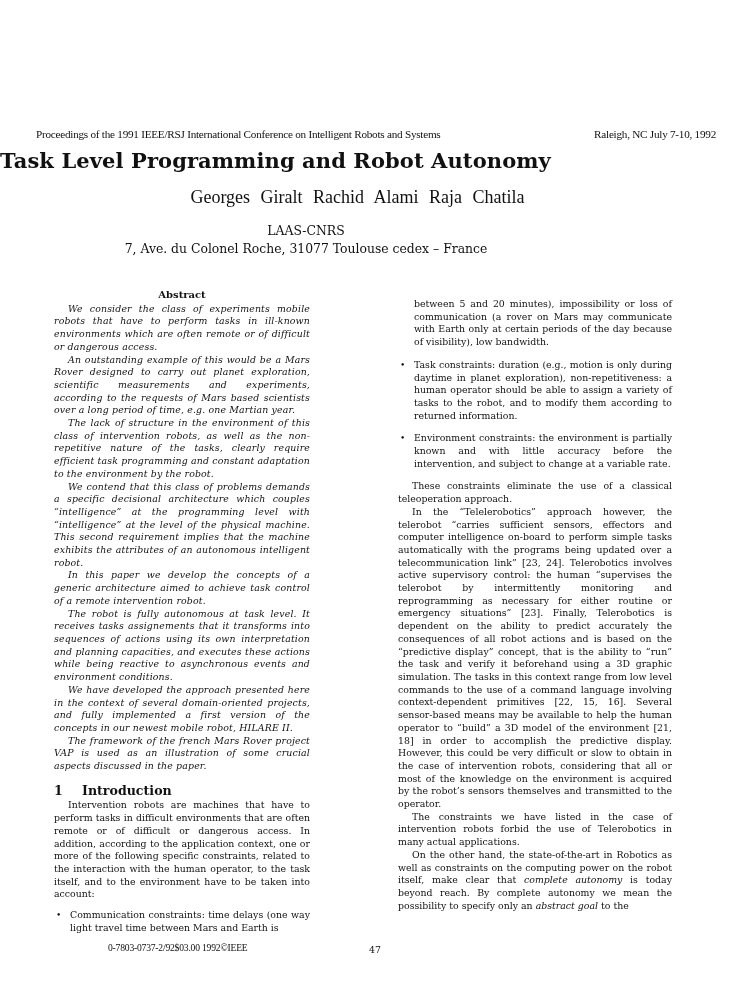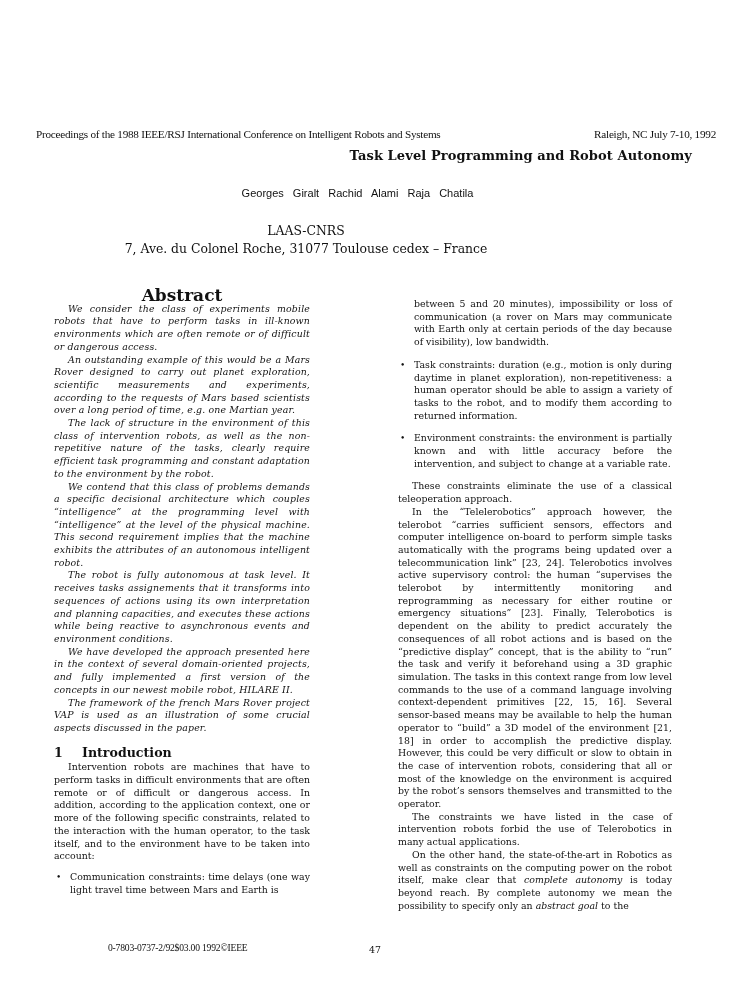--- a/index.html
+++ b/index.html
@@ -9,41 +9,41 @@
     color: #111;
   }
   .proc-header {
     position: absolute; left: 36px; top: 128px; width: 680px;
     font-family: "Liberation Serif", serif; font-size: 11.2px;
     letter-spacing: -0.25px; white-space: nowrap;
   }
   .proc-header .left { position: absolute; left: 0; top: 0; }
   .proc-header .right { position: absolute; right: 0; top: 0; }
   .title {
-    position: absolute; left: 0; width: 692px; top: 148px; text-align: right;
-    font-family: "DejaVu Serif", serif; font-weight: bold; font-size: 13px;
+    position: absolute; left: 0; width: 692px; top: 148px; text-align: left;
+    font-family: "DejaVu Serif", serif; font-weight: bold; font-size: 21px;
     letter-spacing: 0.1px;
   }
   .authors {
     position: absolute; left: 0; width: 715px; top: 187px; text-align: center;
-    font-family: Liberation Sans, sans-serif; font-size: 11px; word-spacing: 6px;
+    font-family: Liberation Serif, serif; font-size: 18px; word-spacing: 6px;
   }
   .affil {
     position: absolute; left: 0; width: 612px; top: 222px; text-align: center;
     font-family: "DejaVu Serif", serif; font-size: 12.4px; line-height: 18px;
   }
   .col {
     position: absolute; top: 289px; width: 258px;
     font-family: "DejaVu Serif", serif; font-size: 9.4px; line-height: 12.7px;
     text-align: justify;
   }
   .col.left-col { left: 54px; width: 256px; }
   .col.right-col { left: 398px; width: 274px; top: 290px; }
   .abstract-title {
-    text-align: center; font-weight: bold; font-size: 17px; margin-bottom: 1px;
+    text-align: center; font-weight: bold; font-size: 10px; margin-bottom: 1px;
   }
   .abs p { margin: 0; font-style: italic; text-indent: 14px; letter-spacing: 0.15px; }
   .section-title {
     font-weight: bold; font-size: 12.6px; margin: 12px 0 2px 0;
   }
   .section-title .num { display: inline-block; width: 28px; }
   p { margin: 0; }
   p.indent { text-indent: 14px; }
   ul.bullets { list-style: none; padding: 0; margin: 8px 0 0 0; }
   ul.bullets li { position: relative; padding-left: 16px; margin-bottom: 10px; }
@@ -57,21 +57,21 @@
   }
   .footer-page {
     position: absolute; left: 369px; top: 944px;
     font-family: "DejaVu Serif", serif; font-size: 9.4px;
   }
 </style>
 </head>
 <body>
 
 <div class="proc-header">
-  <span class="left">Proceedings of the 1988 IEEE/RSJ International Conference on Intelligent Robots and Systems</span>
+  <span class="left">Proceedings of the 1991 IEEE/RSJ International Conference on Intelligent Robots and Systems</span>
   <span class="right">Raleigh, NC   July 7-10, 1992</span>
 </div>
 
 <div class="title">Task Level Programming and Robot Autonomy</div>
 
 <div class="authors">
   <span>Georges Giralt</span>
   <span>Rachid Alami</span>
   <span>Raja Chatila</span>
 </div>
@@ -81,20 +81,21 @@
   <div>7, Ave. du Colonel Roche, 31077 Toulouse cedex – France</div>
 </div>
 
 <div class="col left-col">
   <div class="abstract-title">Abstract</div>
   <div class="abs">
     <p>We consider the class of experiments mobile robots that have to perform tasks in ill-known environments which are often remote or of difficult or dangerous access.</p>
     <p>An outstanding example of this would be a Mars Rover designed to carry out planet exploration, scientific measurements and experiments, according to the requests of Mars based scientists over a long period of time, e.g. one Martian year.</p>
     <p>The lack of structure in the environment of this class of intervention robots, as well as the non-repetitive nature of the tasks, clearly require efficient task programming and constant adaptation to the environment by the robot.</p>
     <p>We contend that this class of problems demands a specific decisional architecture which couples “intelligence” at the programming level with “intelligence” at the level of the physical machine. This second requirement implies that the machine exhibits the attributes of an autonomous intelligent robot.</p>
+    <p>In this paper we develop the concepts of a generic architecture aimed to achieve task control of a remote intervention robot.</p>
     <p>The robot is fully autonomous at task level. It receives tasks assignements that it transforms into sequences of actions using its own interpretation and planning capacities, and executes these actions while being reactive to asynchronous events and environment conditions.</p>
     <p>We have developed the approach presented here in the context of several domain-oriented projects, and fully implemented a first version of the concepts in our newest mobile robot, HILARE II.</p>
     <p>The framework of the french Mars Rover project VAP is used as an illustration of some crucial aspects discussed in the paper.</p>
   </div>
 
   <div class="section-title">
     <span class="num">1</span><span>Introduction</span>
   </div>
   <p class="indent">Intervention robots are machines that have to perform tasks in difficult environments that are often remote or of difficult or dangerous access. In addition, according to the application context, one or more of the following specific constraints, related to the interaction with the human operator, to the task itself, and to the environment have to be taken into account:</p>
 

